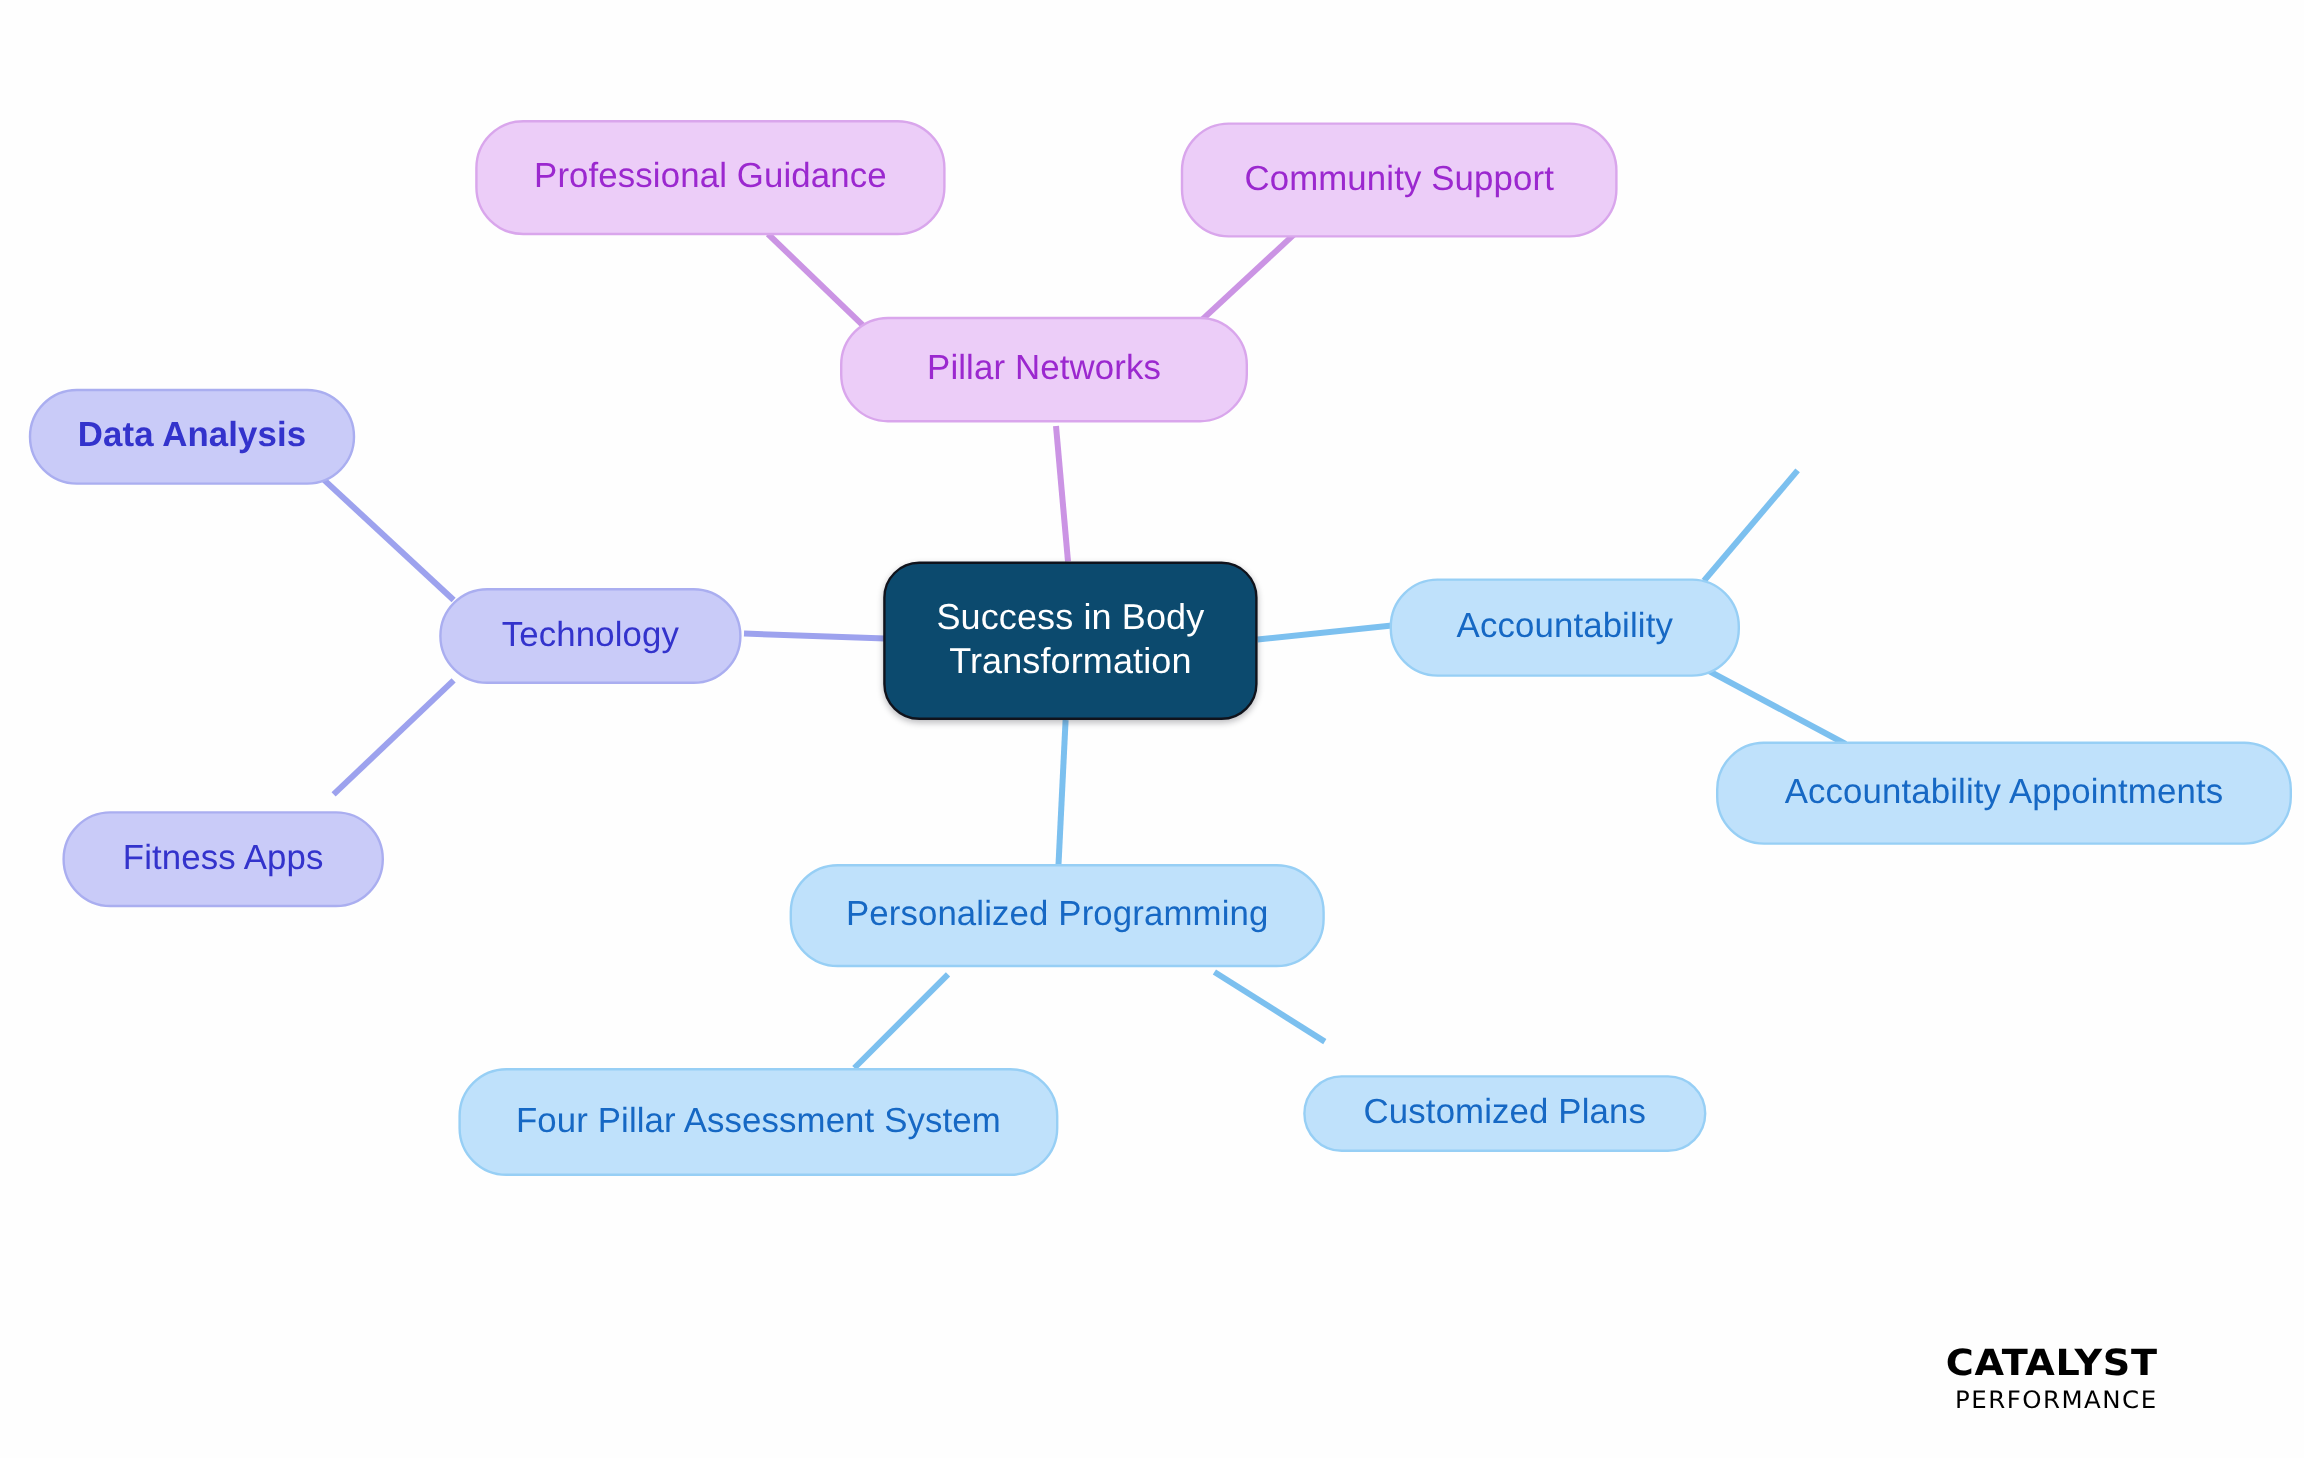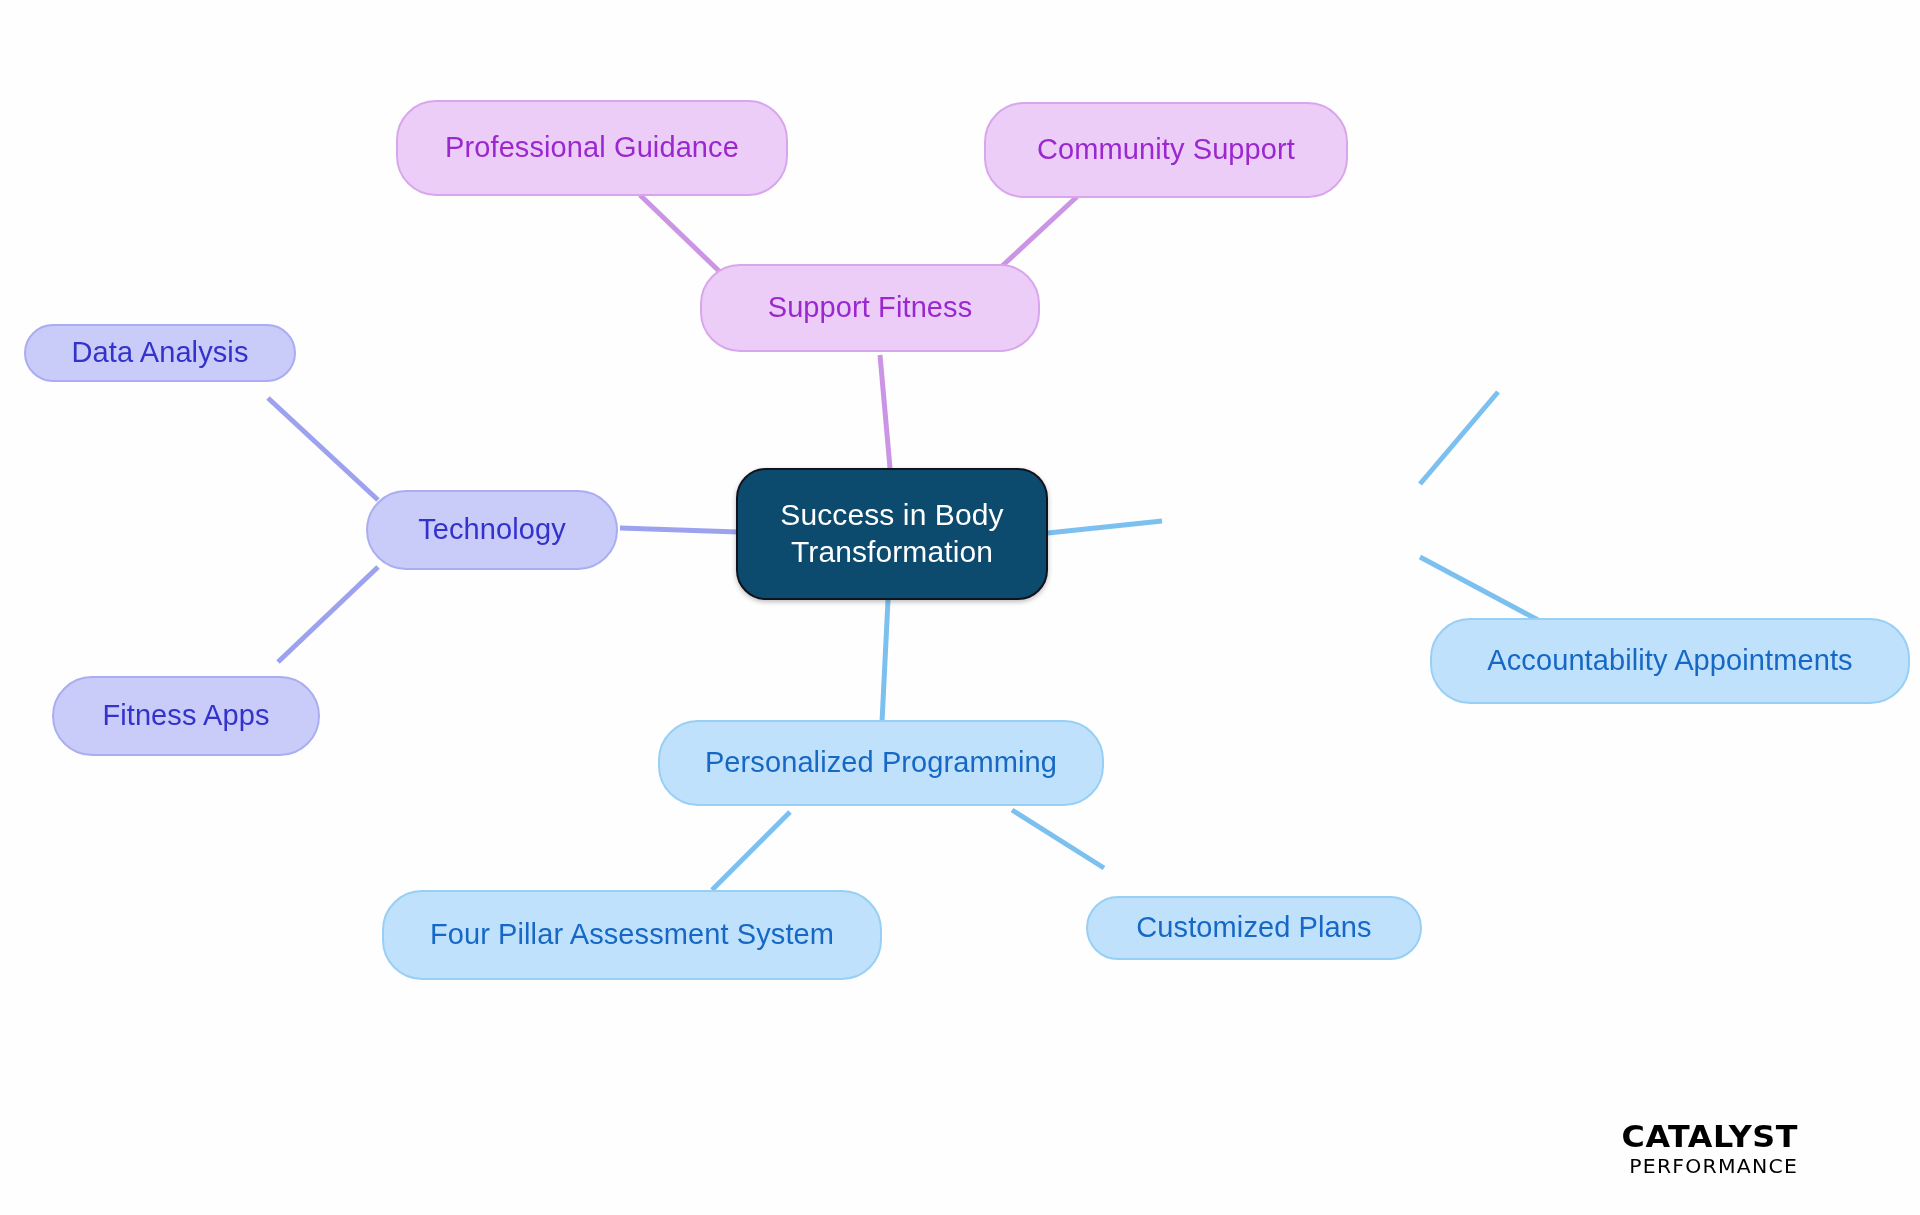--- a/index.html
+++ b/index.html
@@ -127,30 +127,31 @@
     <path d="M 790 812 L 712 890" fill="none" stroke="#7cc0ef" stroke-width="5"></path>
 
     <path d="M 1012 810 L 1104 868" fill="none" stroke="#7cc0ef" stroke-width="5"></path>
   </svg>
 
   <div class="node node-root" style="left:736px; top:468px; width:312px; height:132px;">Success in Body
 Transformation</div>
 
   <div class="node node-lavender" style="left:366px; top:490px; width:252px; height:80px;">Technology</div>
 
-  <div class="node node-lavender" style="left:24px; top:324px; width:272px; height:58px;">Data Analysis</div>
+  <div class="node node-lavender" style="left:24px; top:324px; width:272px; height:80px;font-weight:bold;">Data Analysis</div>
 
   <div class="node node-lavender" style="left:52px; top:676px; width:268px; height:80px;">Fitness Apps</div>
 
-  <div class="node node-violet" style="left:700px; top:264px; width:340px; height:88px;">Support Fitness</div>
+  <div class="node node-violet" style="left:700px; top:264px; width:340px; height:88px;">Pillar Networks</div>
 
   <div class="node node-violet" style="left:396px; top:100px; width:392px; height:96px;">Professional Guidance</div>
 
   <div class="node node-violet" style="left:984px; top:102px; width:364px; height:96px;">Community Support</div>
 
+  <div class="node node-blue" style="left:1158px; top:482px; width:292px; height:82px;">Accountability</div>
 
 
   <div class="node node-blue" style="left:1430px; top:618px; width:480px; height:86px;">Accountability Appointments</div>
 
   <div class="node node-blue" style="left:658px; top:720px; width:446px; height:86px;">Personalized Programming</div>
 
   <div class="node node-blue" style="left:382px; top:890px; width:500px; height:90px;">Four Pillar Assessment System</div>
 
   <div class="node node-blue" style="left:1086px; top:896px; width:336px; height:64px;">Customized Plans</div>
 

